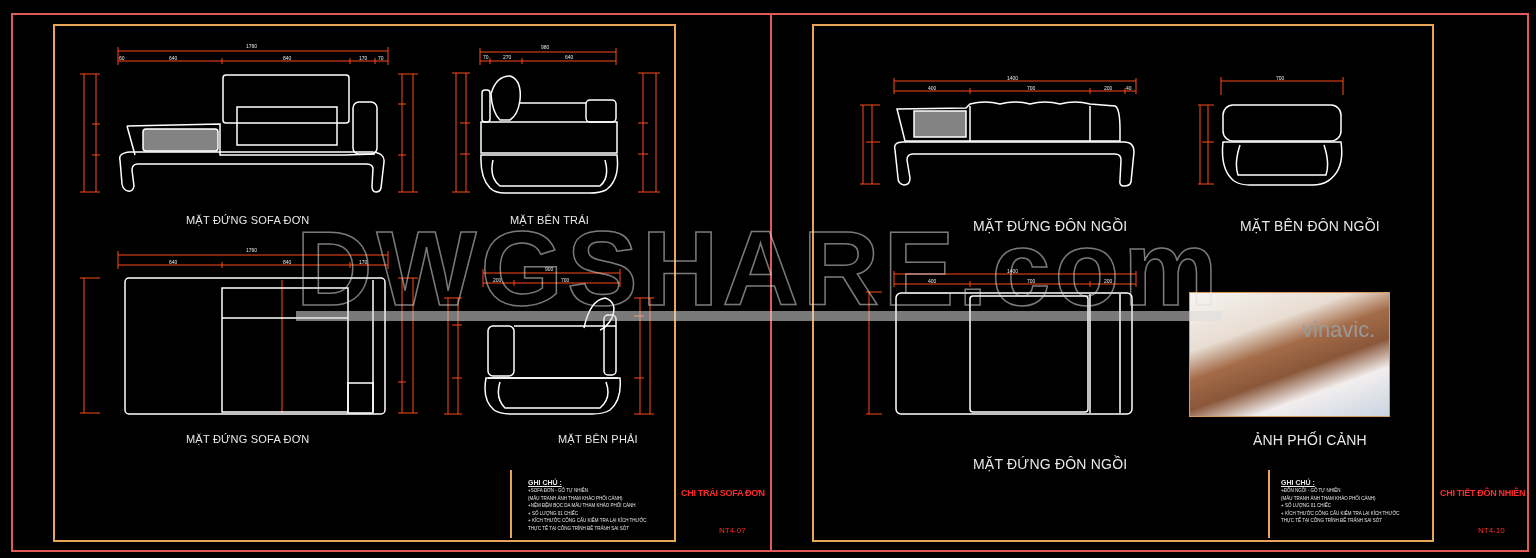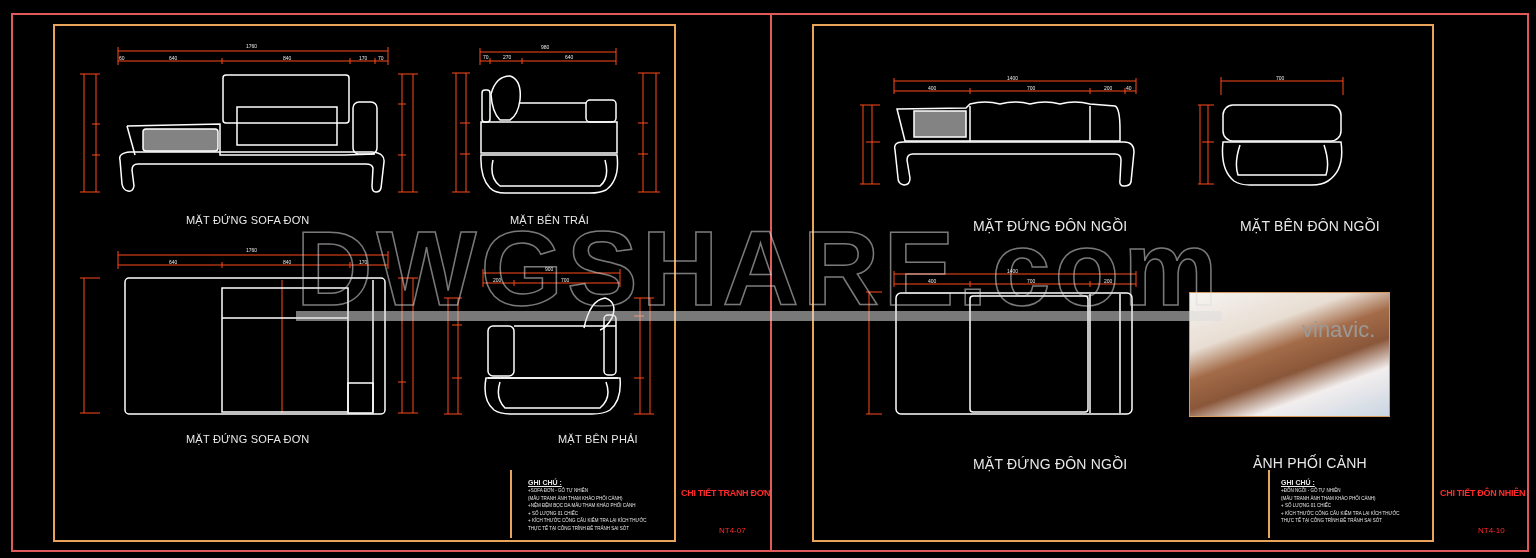--- a/index.html
+++ b/index.html
@@ -222,39 +222,39 @@
   <span class="abs brand" style="left:112px;top:24px;text-align:right;">vinavic.</span>
 </div>
 
 <div class="abs label" style="left:186px;top:214px;">MẶT ĐỨNG SOFA ĐƠN</div>
 <div class="abs label" style="left:510px;top:214px;text-align:right;">MẶT BÊN TRÁI</div>
 <div class="abs label" style="left:186px;top:433px;">MẶT ĐỨNG SOFA ĐƠN</div>
 <div class="abs label" style="left:511px;top:433px;margin-left:47px;">MẶT BÊN PHẢI</div>
 <div class="abs label sm" style="left:973px;top:218px;">MẶT ĐỨNG ĐÔN NGỒI</div>
 <div class="abs label sm" style="left:1240px;top:218px;text-align:center;">MẶT BÊN ĐÔN NGỒI</div>
 <div class="abs label sm" style="left:973px;top:456px;">MẶT ĐỨNG ĐÔN NGỒI</div>
-<div class="abs label sm" style="left:1253px;top:455px;">ẢNH PHỐI CẢNH</div>
+<div class="abs label sm" style="left:1253px;top:432px;">ẢNH PHỐI CẢNH</div>
 
 <div class="abs notes" style="left:528px;top:478px;">
   <div class="h">GHI CHÚ :</div>
   <div>+SOFA ĐƠN - GỖ TỰ NHIÊN</div>
   <div>(MẪU TRANH ẢNH THAM KHẢO PHỐI CẢNH)</div>
   <div>+NỆM ĐỆM BỌC DA MẪU THAM KHẢO PHỐI CẢNH</div>
   <div>+ SỐ LƯỢNG 01 CHIẾC</div>
   <div>+ KÍCH THƯỚC CÔNG CẤU KIỂM TRA LẠI KÍCH THƯỚC</div>
   <div>THỰC TẾ TẠI CÔNG TRÌNH ĐỂ TRÁNH SAI SÓT</div>
 </div>
 
 <div class="abs notes" style="left:1281px;top:478px;">
   <div class="h">GHI CHÚ :</div>
   <div>+ĐÔN NGỒI - GỖ TỰ NHIÊN</div>
   <div>(MẪU TRANH ẢNH THAM KHẢO PHỐI CẢNH)</div>
   <div>+ SỐ LƯỢNG 01 CHIẾC</div>
   <div>+ KÍCH THƯỚC CÔNG CẤU KIỂM TRA LẠI KÍCH THƯỚC</div>
   <div>THỰC TẾ TẠI CÔNG TRÌNH ĐỂ TRÁNH SAI SÓT</div>
 </div>
 
-<div class="abs title-red" style="left:681px;top:488px;">CHI TIẾT TRANH ĐƠN</div>
+<div class="abs title-red" style="left:681px;top:488px;">CHI TRÁI SOFA ĐƠN</div>
 <div class="abs sheet-no" style="left:719px;top:526px;">NT4-07</div>
 <div class="abs title-red" style="left:1440px;top:488px;">CHI TIẾT ĐÔN NHIÊN</div>
 <div class="abs sheet-no" style="left:1478px;top:526px;">NT4-10</div>
 
 <div class="abs watermark" style="left:296px;top:208px;text-decoration:underline;">DWGSHARE.com</div>
 
 </body></html>

